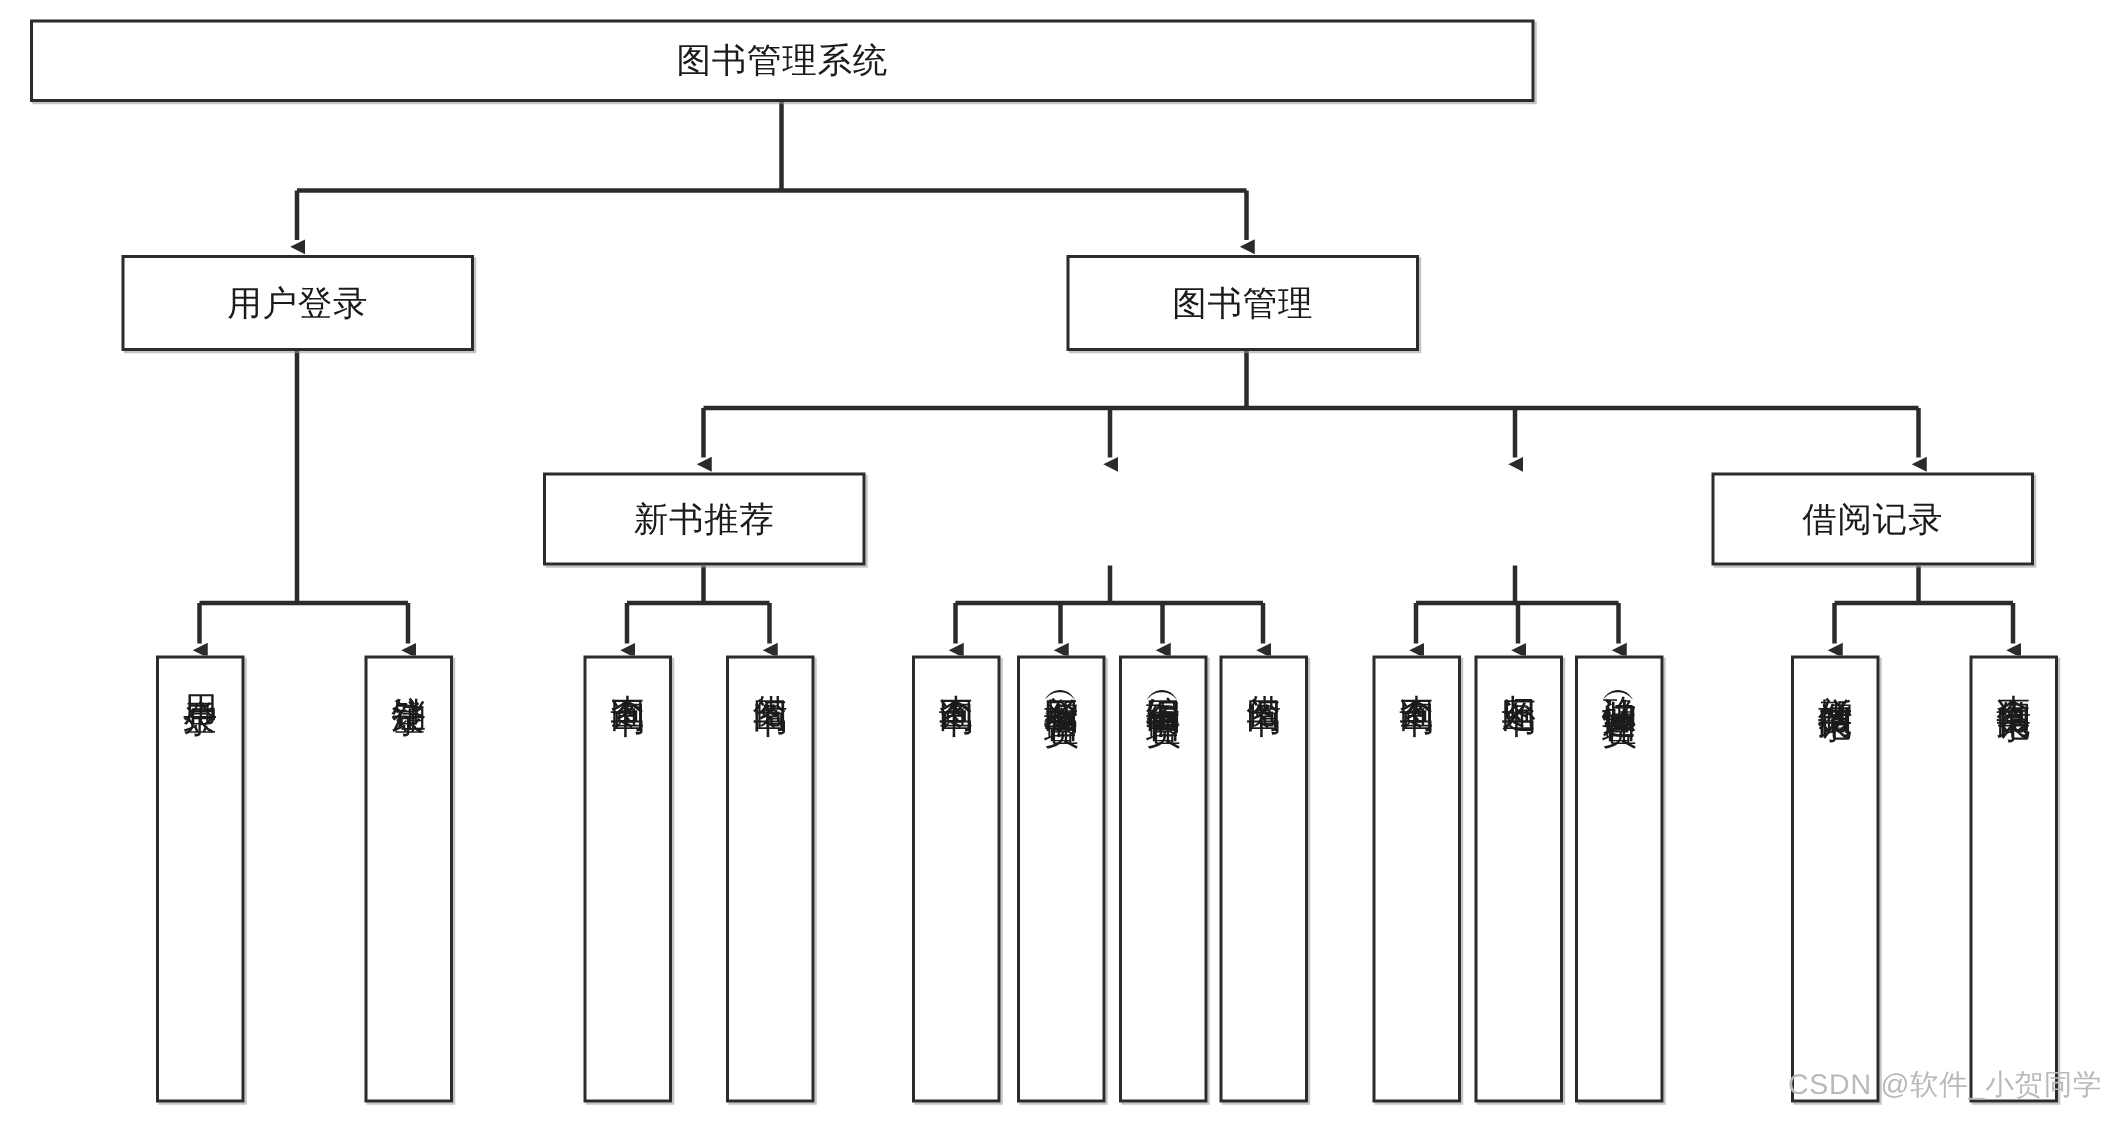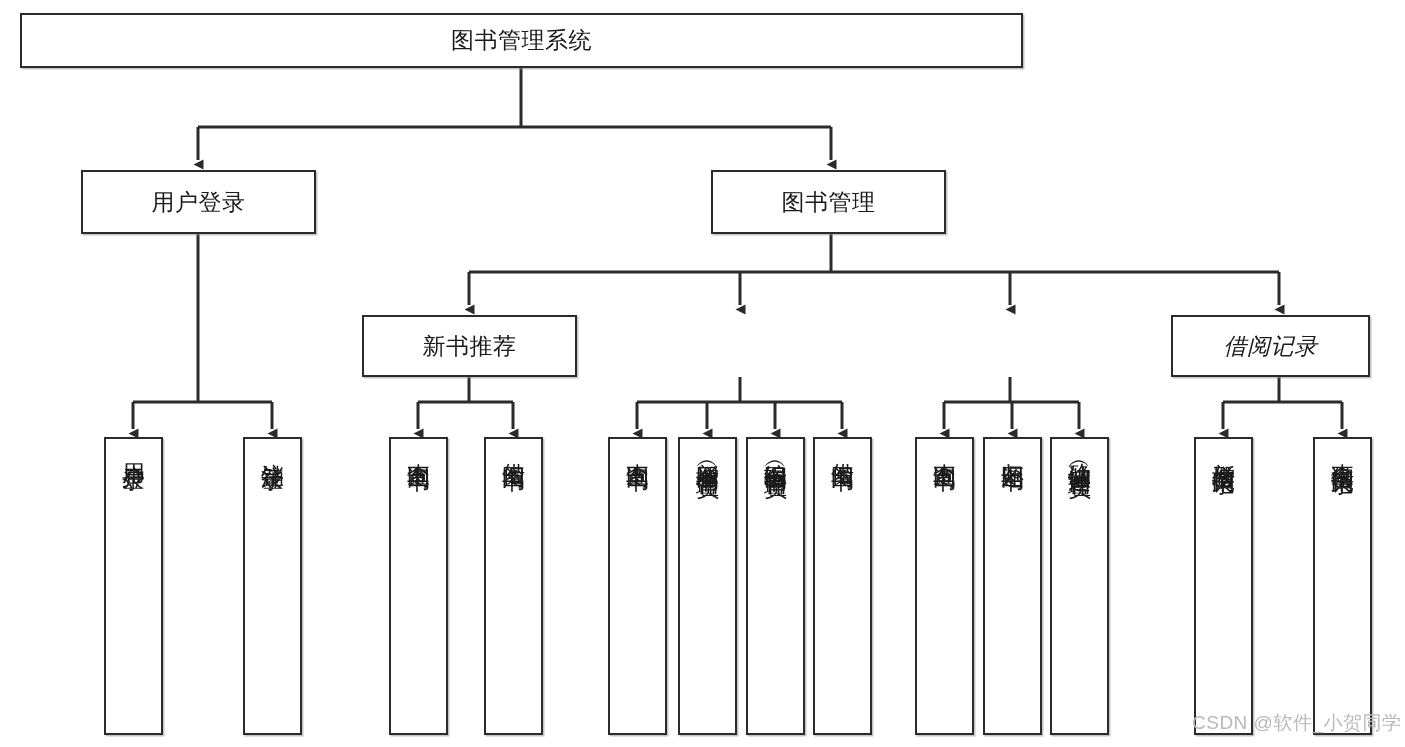--- a/index.html
+++ b/index.html
@@ -131,21 +131,21 @@
   <div class="node horiz" style="left:81px; top:170px; width:235px; height:64px;">
     <span class="label">用户登录</span>
   </div>
   <div class="node horiz" style="left:362px; top:315px; width:215px; height:62px;">
     <span class="label">新书推荐</span>
   </div>
 
   <div class="node horiz" style="left:711px; top:170px; width:235px; height:64px;">
     <span class="label">图书管理</span>
   </div>
-  <div class="node horiz" style="left:1171px; top:315px; width:199px; height:62px;font-style:italic;">
+  <div class="node horiz" style="left:1141px; top:315px; width:215px; height:62px;">
     <span class="label">借阅记录</span>
   </div>
 
   <div class="node vert" style="left:104px; top:437px; width:59px; height:298px;">
     <span class="label">用户登录</span>
   </div>
   <div class="node vert" style="left:243px; top:437px; width:59px; height:298px;">
     <span class="label">注销登录</span>
   </div>
 

